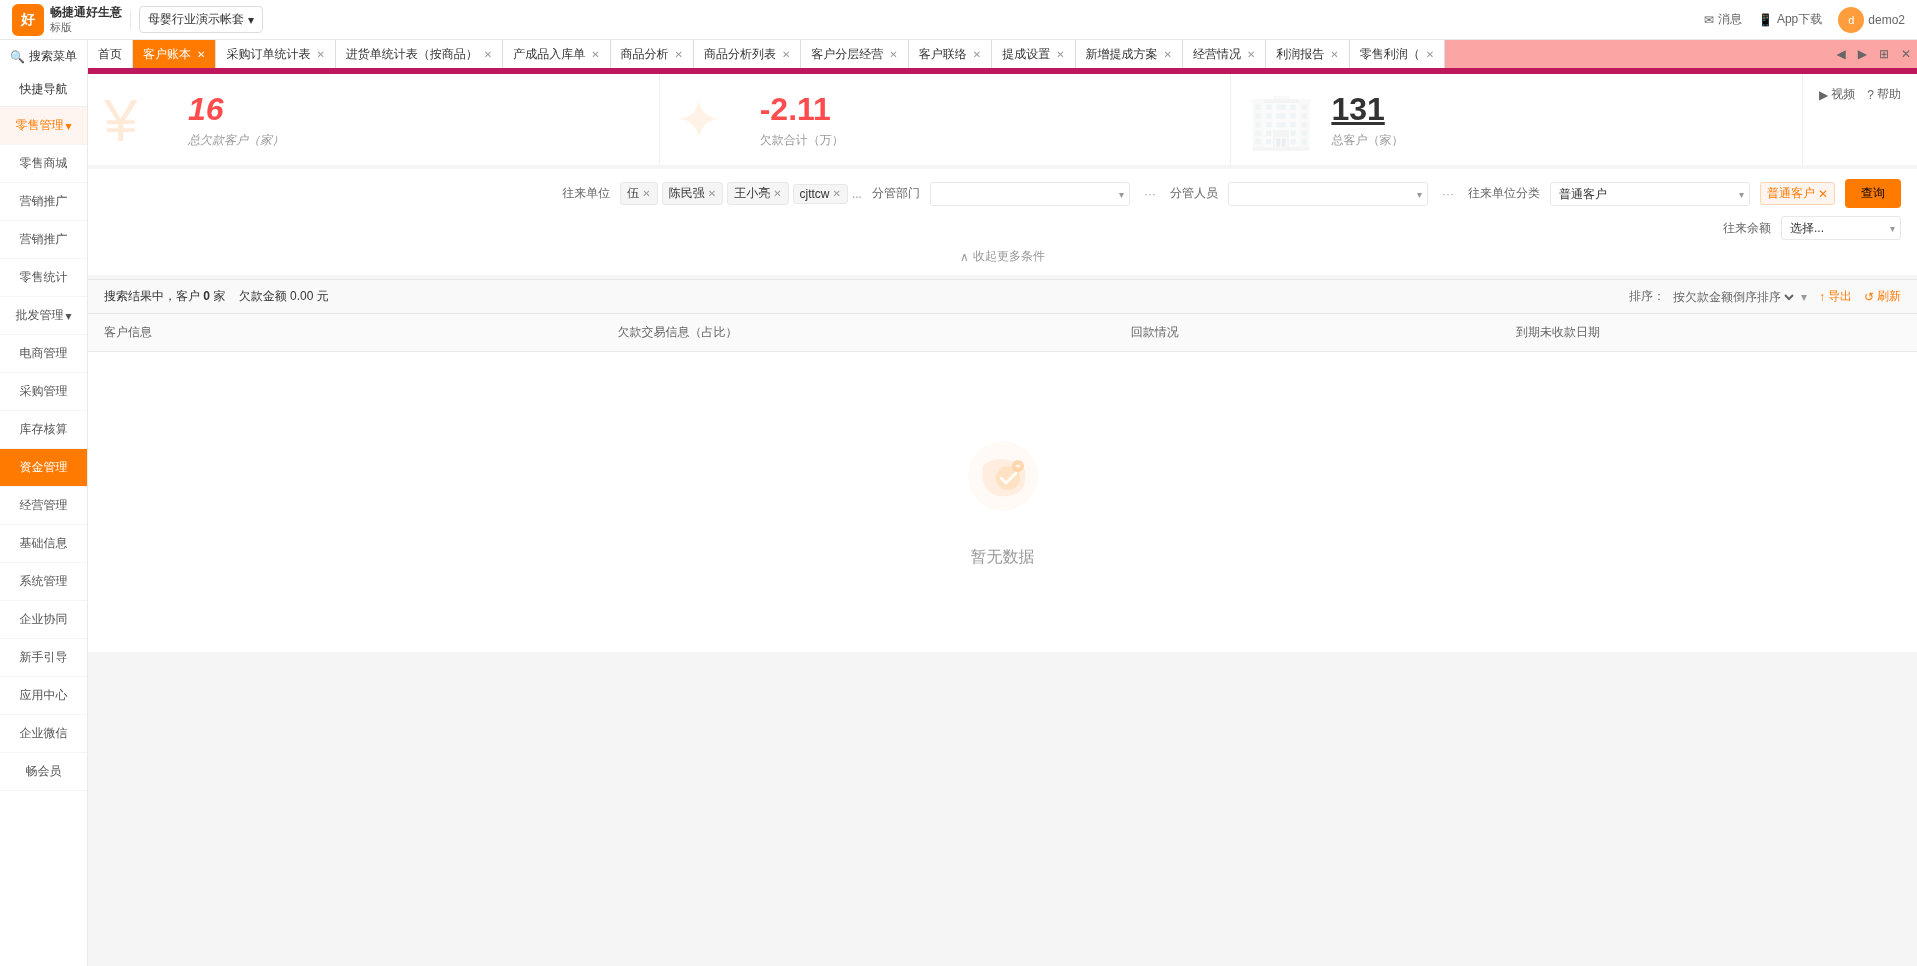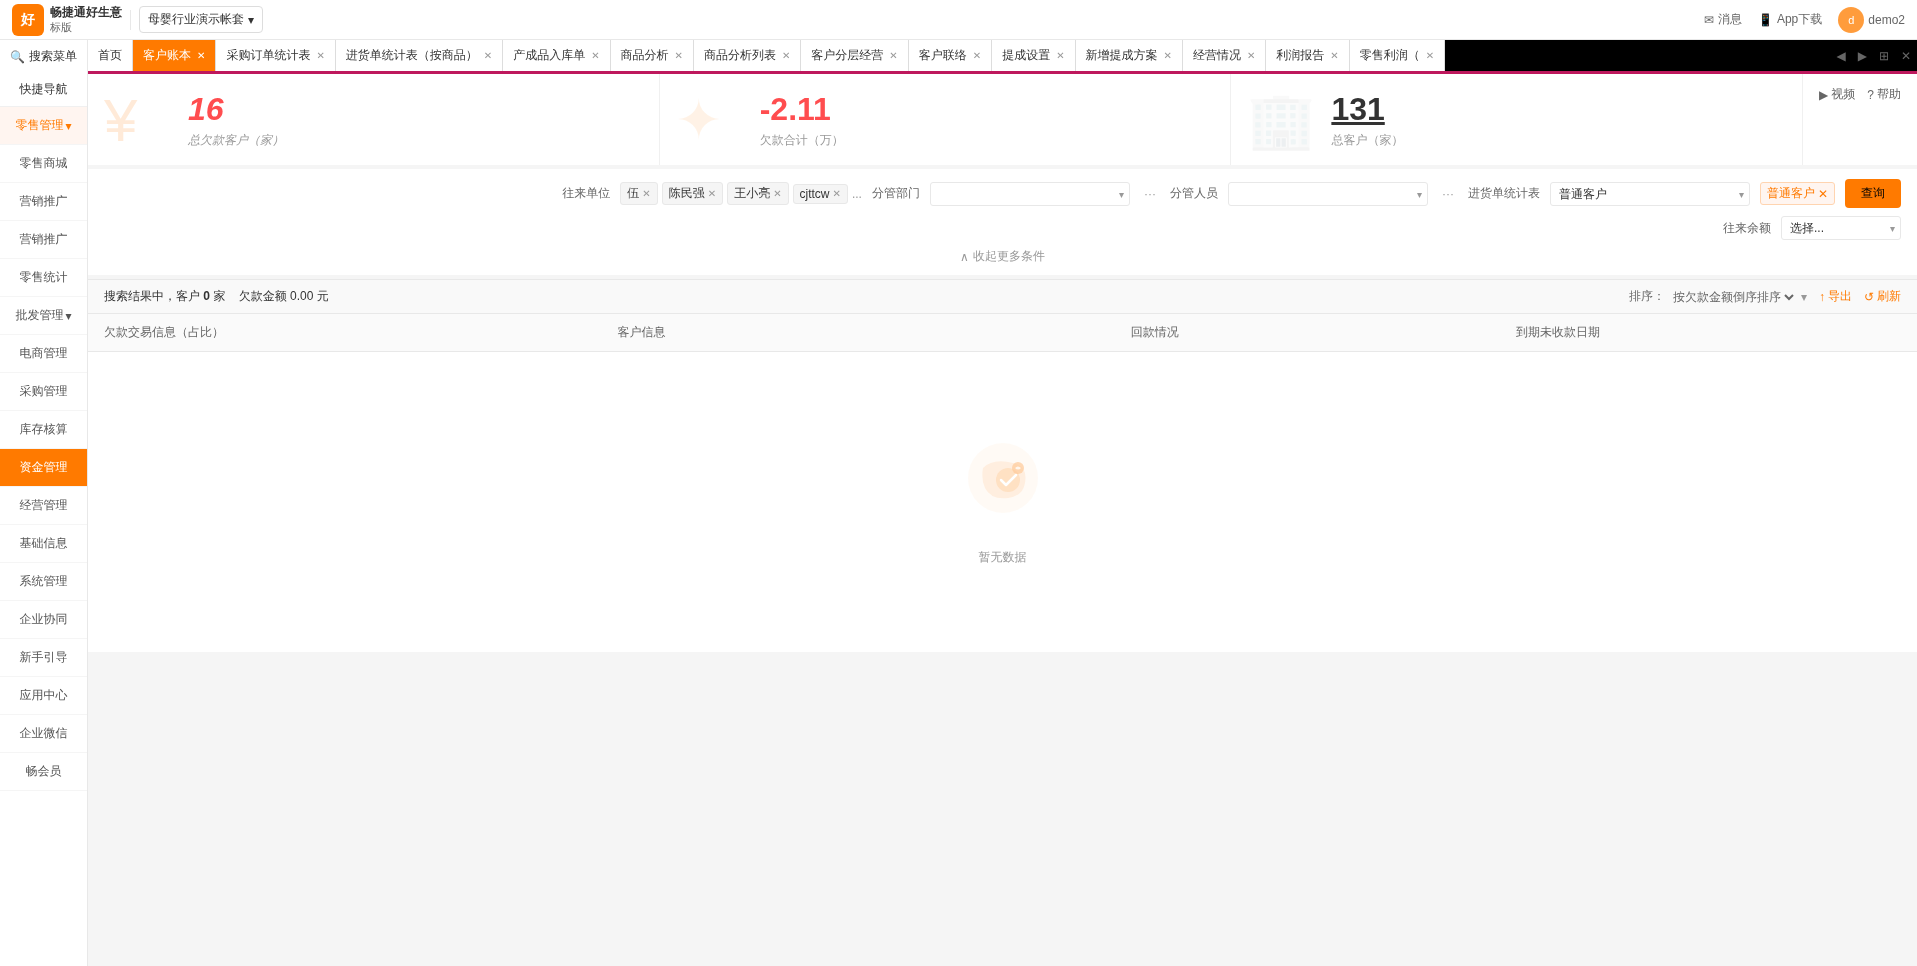--- a/index.html
+++ b/index.html
@@ -35,21 +35,21 @@
     .quick-nav-btn { font-size: 12px; color: #333; padding: 8px 4px; text-align: center; cursor: pointer; border-bottom: 1px solid #f0f0f0; }
     .sidebar-item { padding: 10px 4px; text-align: center; font-size: 12px; color: #555; cursor: pointer; border-bottom: 1px solid #f5f5f5; transition: background 0.2s; }
     .sidebar-item.active { background: #ff7a00; color: white; }
     .sidebar-item.active-light { color: #ff7a00; background: #fff5f0; }
     .sidebar-item-with-arrow { display: flex; align-items: center; justify-content: center; gap: 2px; }
 
     
     .content-area { flex: 1; display: flex; flex-direction: column; overflow: hidden; }
 
     
-    .tab-bar { background: #000000; display: flex; align-items: center; height: 34px; flex-shrink: 0; border-bottom: 3px solid #be185d; overflow-x: auto; }
+    .tab-bar { background: #fca5a5; display: flex; align-items: center; height: 34px; flex-shrink: 0; border-bottom: 6px solid #be185d; overflow-x: auto; }
     .tab-bar::-webkit-scrollbar { display: none; }
     .tab-item { display: flex; align-items: center; gap: 4px; padding: 0 10px; height: 34px; font-size: 12px; color: #555; cursor: pointer; border-right: 1px solid #ddd; white-space: nowrap; flex-shrink: 0; background: #f0f0f0; }
     .tab-item.active { background: #ff7a00; color: white; }
     .tab-item.active .tab-close { color: white; }
     .tab-item.white-active { background: #fff; color: #333; }
     .tab-close { font-size: 10px; color: #999; cursor: pointer; margin-left: 2px; }
     .tab-nav-btn { padding: 0 6px; height: 34px; display: flex; align-items: center; cursor: pointer; color: #666; flex-shrink: 0; }
     .tab-actions { display: flex; align-items: center; margin-left: auto; flex-shrink: 0; }
 
     
@@ -92,21 +92,21 @@
 
     
     .table-container { background: #fff; }
     .table-header { display: grid; grid-template-columns: 2fr 2fr 1.5fr 1.5fr; padding: 10px 16px; background: #fafafa; border-bottom: 1px solid #e8e8e8; }
     .th { font-size: 12px; color: #666; font-weight: normal; }
     .table-body { min-height: 300px; display: flex; flex-direction: column; align-items: center; justify-content: center; padding: 40px; }
 
     
     .empty-state { display: flex; flex-direction: column; align-items: center; gap: 12px; }
     .empty-icon { font-size: 80px; opacity: 0.4; color: #ff9c3c; }
-    .empty-text { font-size: 12px; color: #999; }
+    .empty-text { font-size: 16px; color: #999; }
 
     
     ::-webkit-scrollbar { width: 4px; height: 4px; }
     ::-webkit-scrollbar-track { background: #f0f0f0; }
     ::-webkit-scrollbar-thumb { background: #ccc; border-radius: 2px; }
 
     .divider { width: 1px; height: 20px; background: #e8e8e8; }
   </style>
 </head>
 <body>
@@ -348,21 +348,21 @@
           <span class="filter-dots">···</span>
 
           <span class="filter-label">分管人员</span>
           <div class="filter-select-wrap">
             <select class="filter-select-large">
               <option value=""></option>
             </select>
           </div>
           <span class="filter-dots">···</span>
 
-          <span class="filter-label">进货单统计表</span>
+          <span class="filter-label">往来单位分类</span>
           <div class="filter-select-wrap">
             <select class="filter-select-large">
               <option value="普通客户">普通客户</option>
             </select>
           </div>
           <div class="filter-tag-removable">
             <span>普通客户</span>
             <span class="tag-close">✕</span>
           </div>
 
@@ -406,22 +406,22 @@
           </div>
           <div class="action-btn">
             <span>↺</span>
             <span>刷新</span>
           </div>
         </div>
       </div>
 
       <div class="table-container">
         <div class="table-header">
+          <div class="th">客户信息</div>
           <div class="th">欠款交易信息（占比）</div>
-          <div class="th">客户信息</div>
           <div class="th">回款情况</div>
           <div class="th">到期未收款日期</div>
         </div>
         <div class="table-body">
           <div class="empty-state">
             <div class="empty-icon">
               <svg width="80" height="80" viewBox="0 0 80 80" fill="none" xmlns="http://www.w3.org/2000/svg">
                 <ellipse cx="40" cy="40" rx="35" ry="35" fill="#ffe0c0" opacity="0.4"></ellipse>
                 <path d="M20 30 Q30 20 50 25 Q65 28 62 45 Q60 58 45 60 Q28 62 22 50 Q18 42 20 30Z" fill="#ffb87a" opacity="0.5"></path>
                 <circle cx="45" cy="42" r="12" fill="#ff9c3c" opacity="0.6"></circle>

